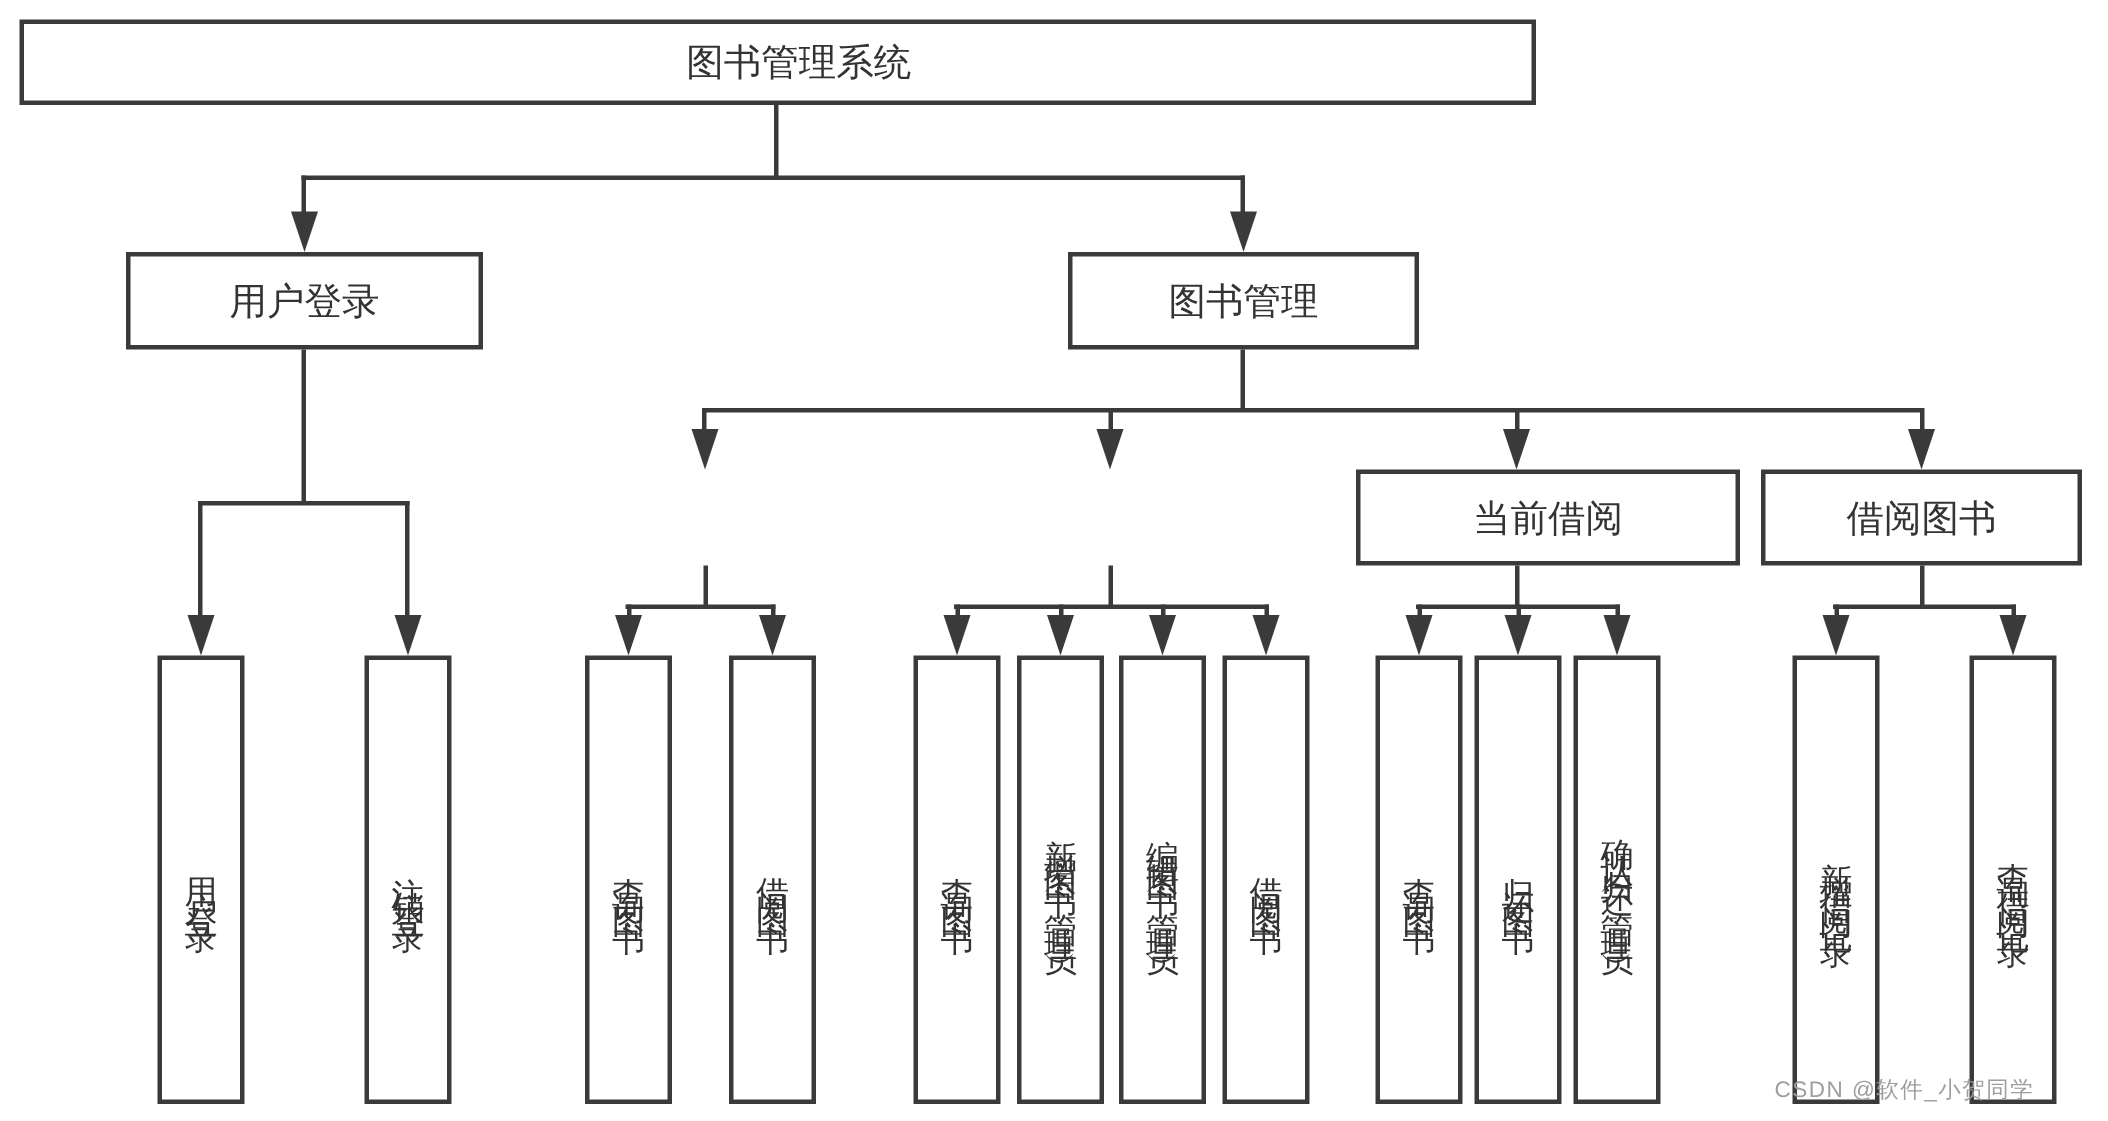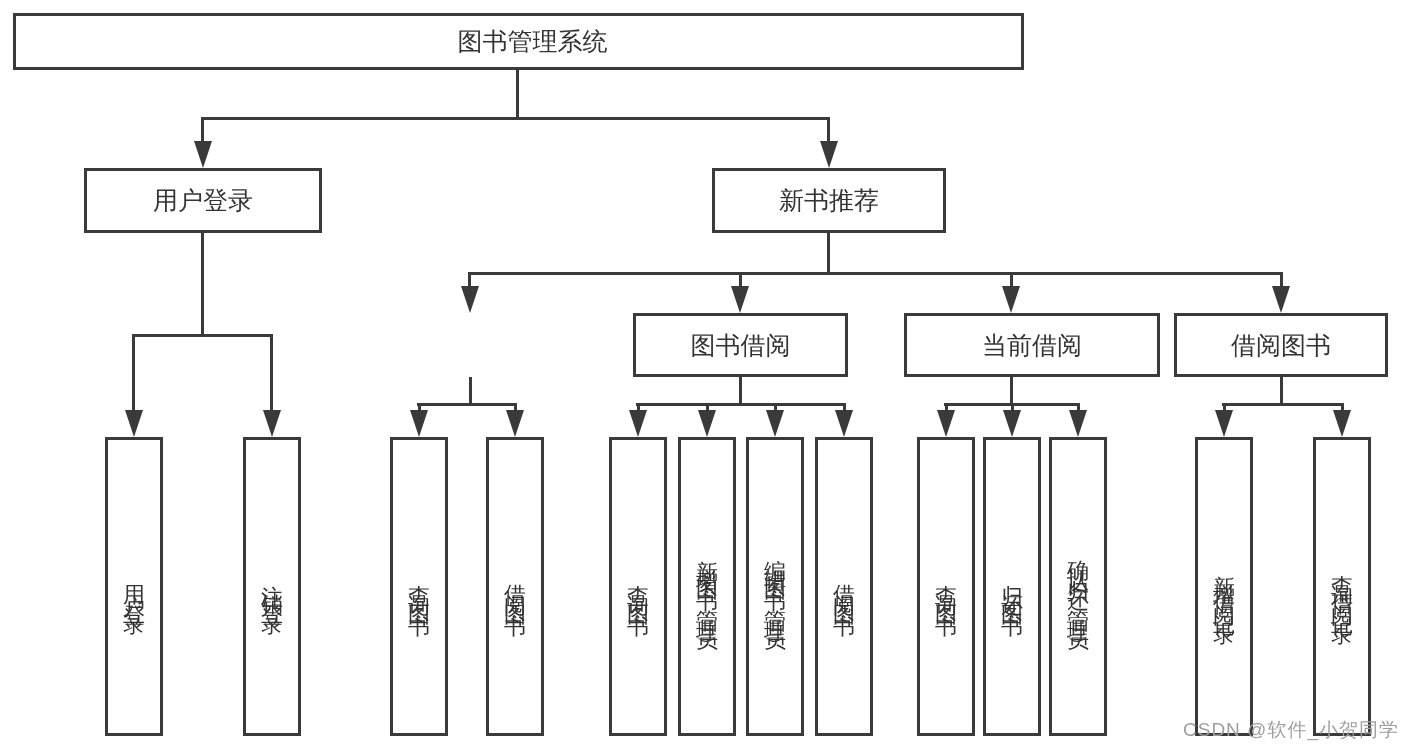--- a/index.html
+++ b/index.html
@@ -18,21 +18,21 @@
   }
   .hl{position:absolute;height:3px;background:#3a3a3a;}
   .vl{position:absolute;width:3px;background:#3a3a3a;}
   .ar{
     position:absolute;width:0;height:0;
     border-left:9px solid transparent;border-right:9px solid transparent;
     border-top:27px solid #3a3a3a;
   }
   .watermark{
     position:absolute;left:1183px;top:717px;z-index:5;
-    font-size:19px;color:#9e9e9e;letter-spacing:1px;white-space:nowrap;
+    font-size:15px;color:#9e9e9e;letter-spacing:1px;white-space:nowrap;
   }
 </style>
 </head>
 <body>
 
 <div class="canvas">
 
   <div class="box" style="left:13px;top:13px;width:1011px;height:57px;padding-left:28px;">
     <span>图书管理系统</span>
   </div>
@@ -41,44 +41,41 @@
   <div class="hl" style="left:201px;top:117px;width:629px;"></div>
   <div class="vl" style="left:201px;top:117px;height:27px;"></div>
   <div class="ar" style="left:194px;top:141px;"></div>
   <div class="vl" style="left:827px;top:117px;height:27px;"></div>
   <div class="ar" style="left:820px;top:141px;"></div>
 
   <div class="box" style="left:84px;top:168px;width:238px;height:65px;">
     <span>用户登录</span>
   </div>
   <div class="box" style="left:712px;top:168px;width:234px;height:65px;">
-    <span>新书推荐</span>
+    <span>图书管理</span>
   </div>
 
   <div class="vl" style="left:201px;top:233px;height:103px;"></div>
   <div class="hl" style="left:132px;top:334px;width:141px;"></div>
   <div class="vl" style="left:132px;top:334px;height:80px;"></div>
   <div class="ar" style="left:125px;top:410px;"></div>
   <div class="vl" style="left:270px;top:334px;height:80px;"></div>
   <div class="ar" style="left:263px;top:410px;"></div>
 
   <div class="vl" style="left:827px;top:233px;height:41px;"></div>
   <div class="hl" style="left:468px;top:272px;width:814px;"></div>
   <div class="vl" style="left:468px;top:272px;height:17px;"></div>
   <div class="ar" style="left:461px;top:286px;"></div>
   <div class="vl" style="left:739px;top:272px;height:17px;"></div>
   <div class="ar" style="left:731px;top:286px;"></div>
   <div class="vl" style="left:1010px;top:272px;height:17px;"></div>
   <div class="ar" style="left:1002px;top:286px;"></div>
   <div class="vl" style="left:1280px;top:272px;height:17px;"></div>
   <div class="ar" style="left:1272px;top:286px;"></div>
 
-  <div class="box" style="left:633px;top:313px;width:215px;height:64px;">
-    <span>图书借阅</span>
-  </div>
   <div class="box" style="left:904px;top:313px;width:256px;height:64px;">
     <span>当前借阅</span>
   </div>
   <div class="box" style="left:1174px;top:313px;width:214px;height:64px;">
     <span>借阅图书</span>
   </div>
 
   <div class="vl" style="left:469px;top:377px;height:28px;"></div>
   <div class="hl" style="left:417px;top:403px;width:100px;"></div>
   <div class="vl" style="left:418px;top:403px;height:11px;"></div>

